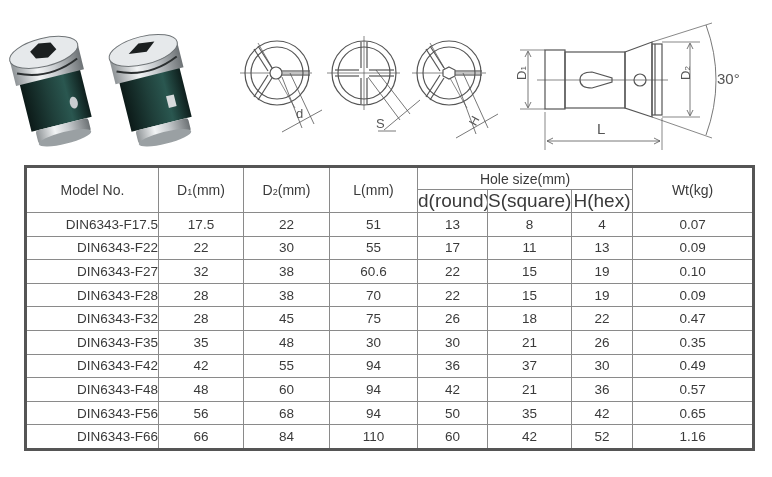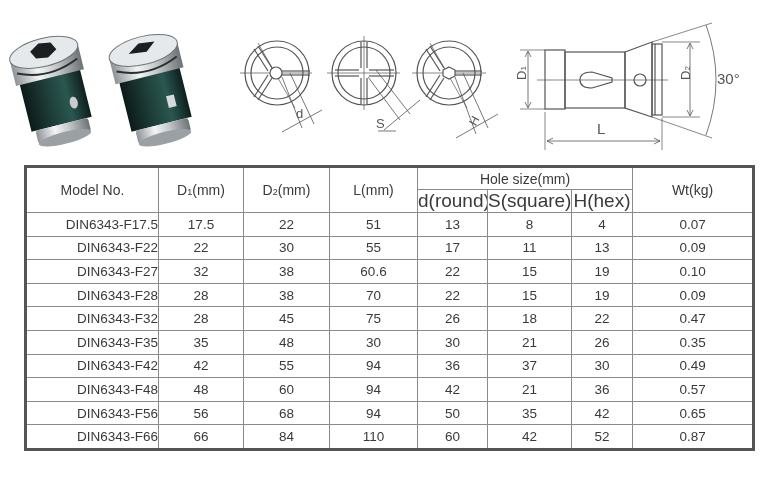--- a/index.html
+++ b/index.html
@@ -277,16 +277,16 @@
       <td>0.65</td>
     </tr>
     <tr>
       <td class="model">DIN6343-F66</td>
       <td>66</td>
       <td>84</td>
       <td>110</td>
       <td>60</td>
       <td>42</td>
       <td>52</td>
-      <td>0.87</td>
+      <td>1.16</td>
     </tr>
   </tbody>
 </table>
 
 </body></html>

